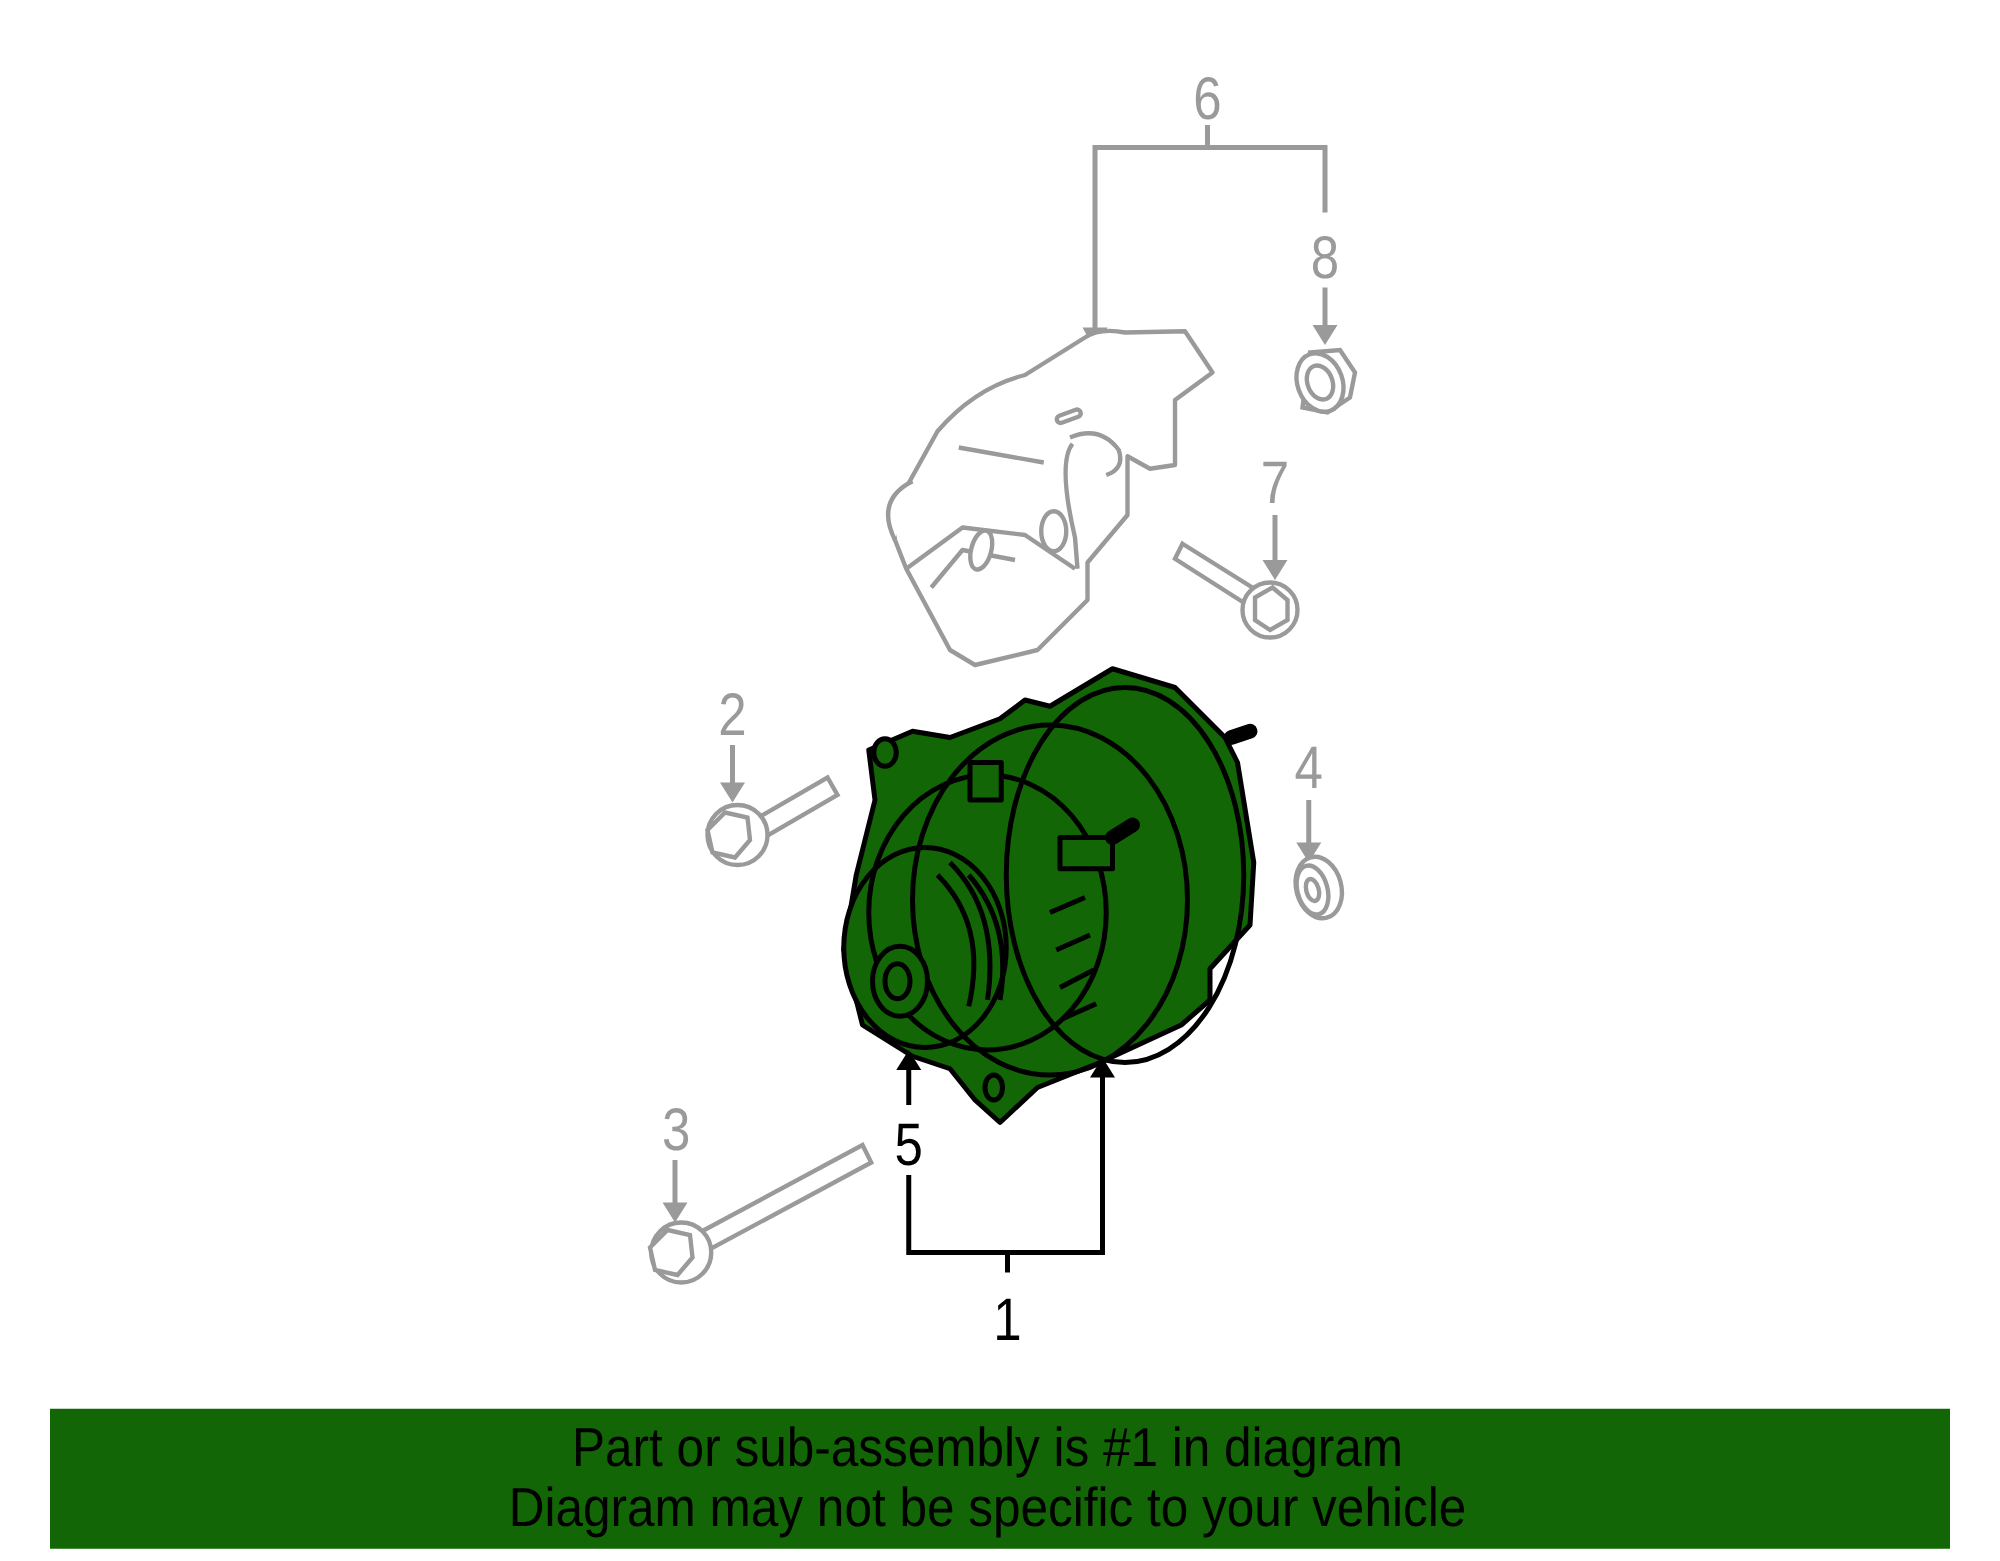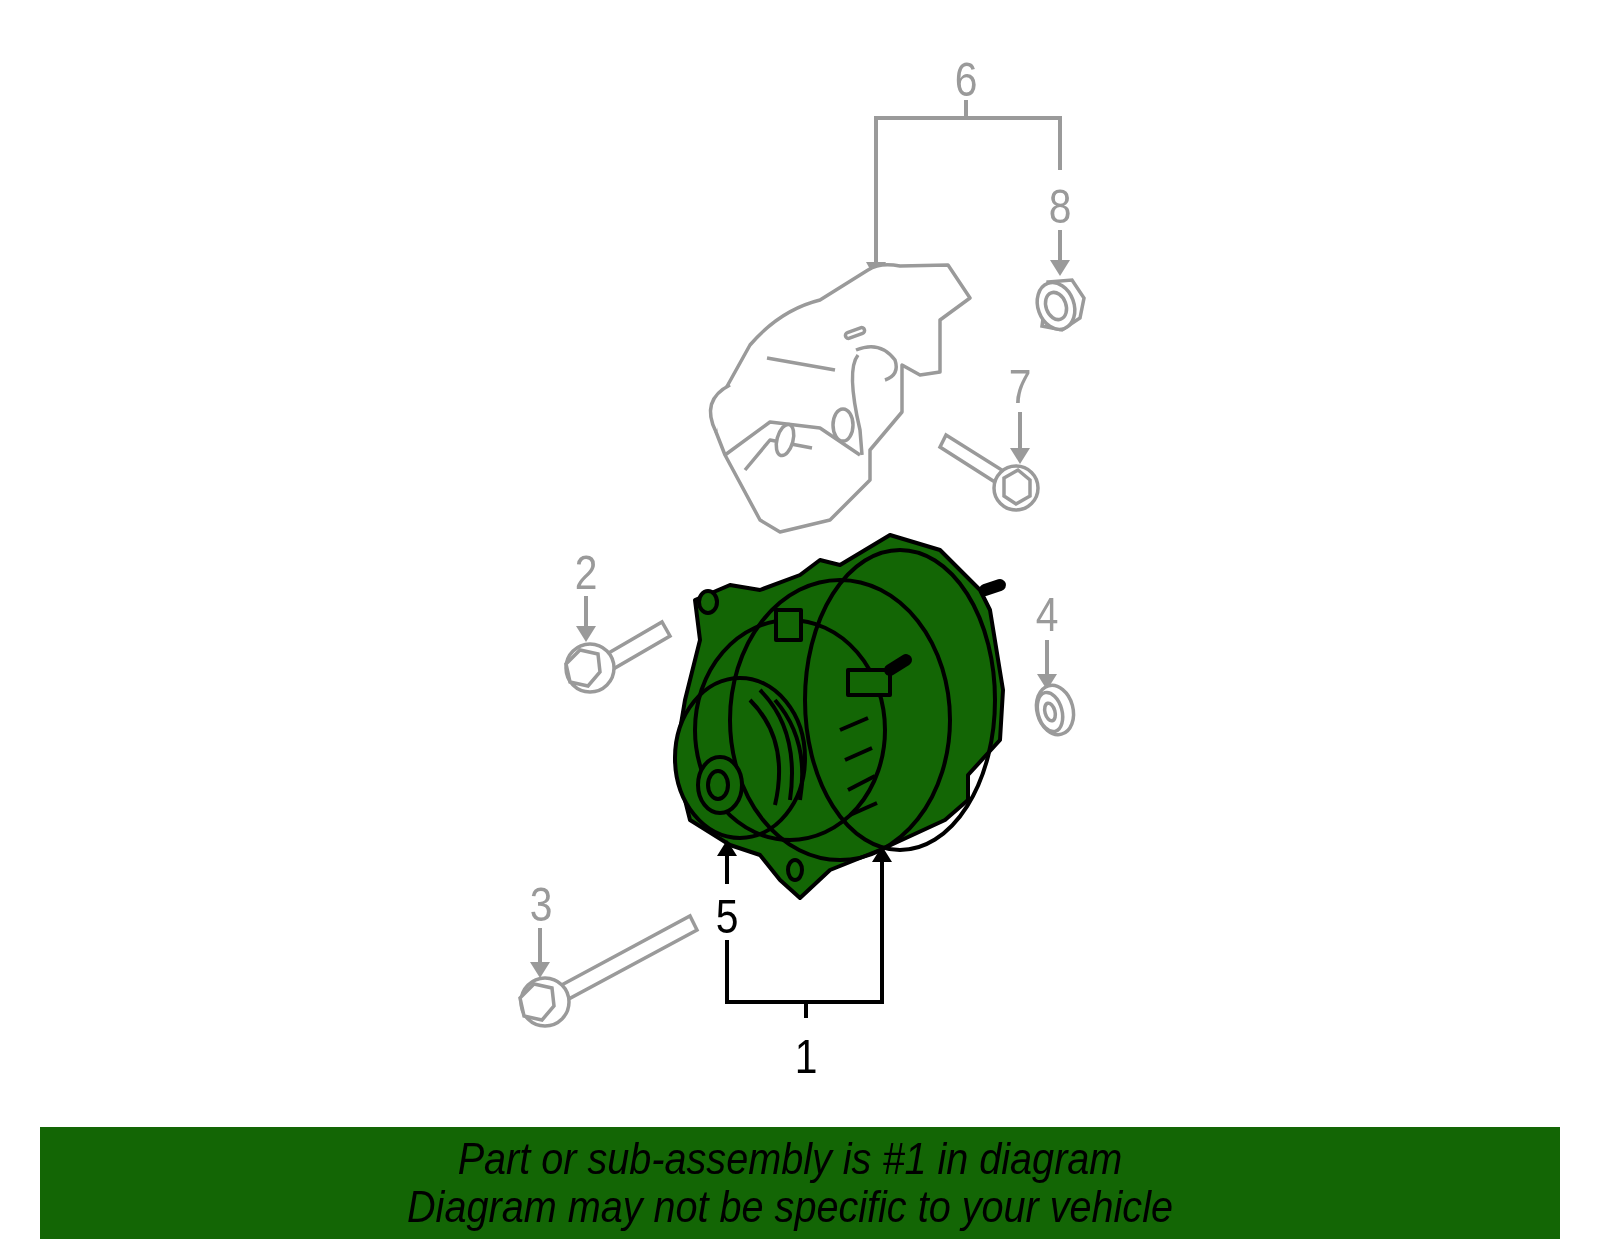--- a/index.html
+++ b/index.html
@@ -1,21 +1,21 @@
 <!DOCTYPE html>
 <html><head>
 <meta charset="utf-8">
 <style>
   html, body { margin:0; padding:0; background:#ffffff; }
   body { width:1600px; height:1249px; position:relative; overflow:hidden; font-family:"Liberation Sans", sans-serif; }
   #diagram { position:absolute; left:0; top:0; width:1600px; height:1249px; }
   .callout { position:absolute; font-family:"Liberation Sans", sans-serif; font-size:48px; line-height:48px; transform:scaleX(0.85); transform-origin:center; text-align:center; width:50px; }
   .gray { color:#9a9a9a; }
   .black { color:#000; }
-  #banner { position:absolute; left:40px; top:1127px; width:1520px; height:112px; background:#136605;font-style:italic; }
+  #banner { position:absolute; left:40px; top:1127px; width:1520px; height:112px; background:#136605; }
   .banner-line { position:absolute; left:0; width:1500px; text-align:center; font-size:44px; line-height:48px; color:#000; transform:scaleX(0.9); transform-origin:center; }
 </style>
 </head>
 <body>
 
 <svg id="diagram" viewBox="0 0 1600 1249" xmlns="http://www.w3.org/2000/svg">
 
   <g stroke="#9a9a9a" stroke-width="4" fill="none">
     <line x1="966" y1="100" x2="966" y2="118"></line>
     <polyline points="876,268 876,118 1060,118 1060,170"></polyline>

